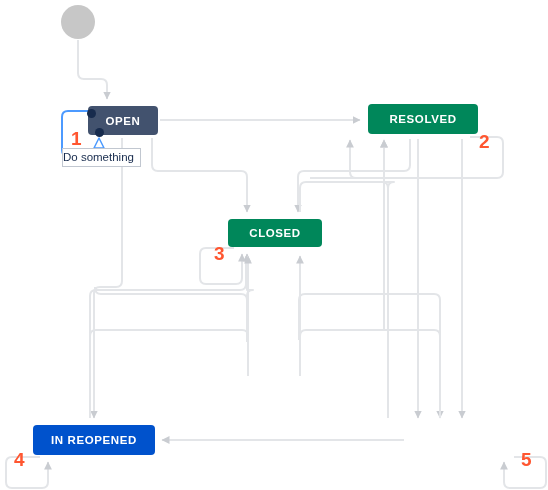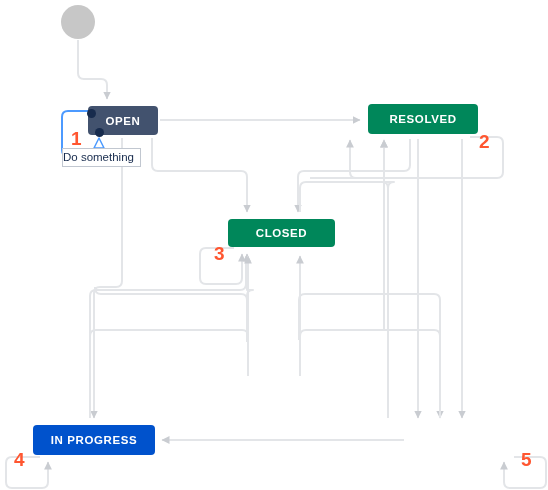--- a/index.html
+++ b/index.html
@@ -136,26 +136,26 @@
   </svg>
 
   <div class="node" style="left:88px; top:106px; width:70px; height:29px; background:#42526e;">
     <span>OPEN</span>
   </div>
 
   <div class="node" style="left:368px; top:104px; width:110px; height:30px; background:#00875a;">
     <span>RESOLVED</span>
   </div>
 
-  <div class="node" style="left:228px; top:219px; width:107px; height:28px; background:#00875a;">
+  <div class="node" style="left:228px; top:219px; width:94px; height:28px; background:#00875a;">
     <span>CLOSED</span>
   </div>
 
   <div class="node" style="left:33px; top:425px; width:122px; height:30px; background:#0052cc;">
-    <span>IN PROGRESS</span>
+    <span>IN REOPENED</span>
   </div>
 
 
   <div class="anchor-dot" style="left:87px; top:109px;"></div>
   <div class="anchor-dot" style="left:95px; top:128px;"></div>
 
   <div class="badge" style="left:71px; top:129px;">
     <span>1</span>
   </div>
   <div class="badge" style="left:479px; top:132px;">

